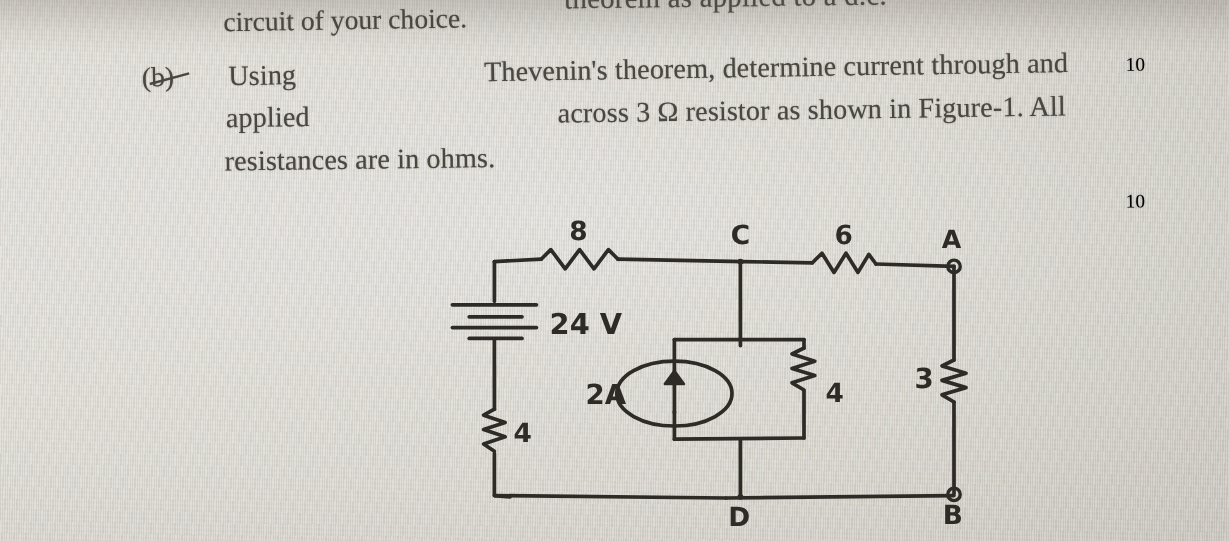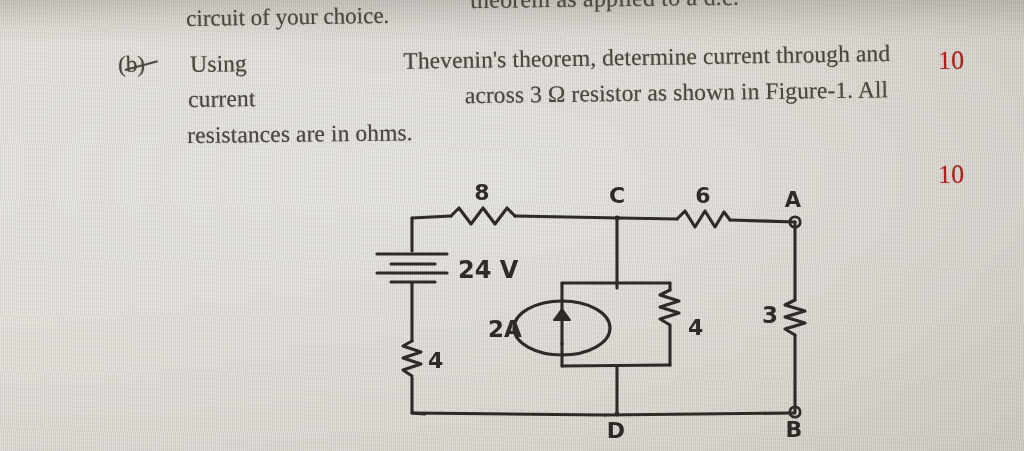--- a/index.html
+++ b/index.html
@@ -106,22 +106,22 @@
   #line3 { left: 187px; top: 122px; width: 700px; transform: rotate(-0.7deg); transform-origin: left top; }
 
   .justrow {
     display: flex;
     justify-content: space-between;
     white-space: nowrap;
   }
   .justrow.free { justify-content: flex-start; }
 
   .mark {
-    font-size: 26px;
-    color: #b91c1c;
+    font-size: 16px;
+    color: #000000;
     text-align: center;
   }
   #mark1 { left: 938px; top: 46px;  transform: rotate(-0.8deg); transform-origin: left top; }
   #mark2 { left: 938px; top: 160px; transform: rotate(-0.8deg); transform-origin: left top; }
 
   
   #circuit {
     position: absolute;
     left: 355px;
     top: 178px;
@@ -156,21 +156,21 @@
   </div>
 
   <div class="txt bodyline" id="line1">
     <span class="justrow">
       <span>Using</span>
       <span>Thevenin's theorem, determine current through and</span>
     </span>
   </div>
   <div class="txt bodyline" id="line2">
     <span class="justrow">
-      <span>current</span>
+      <span>applied</span>
       <span>across 3 Ω resistor as shown in Figure-1. All</span>
     </span>
   </div>
   <div class="txt bodyline" id="line3">
     <span class="justrow free">
       <span>resistances are in ohms.</span>
     </span>
   </div>
 
   <div class="txt mark" id="mark1">10</div>

